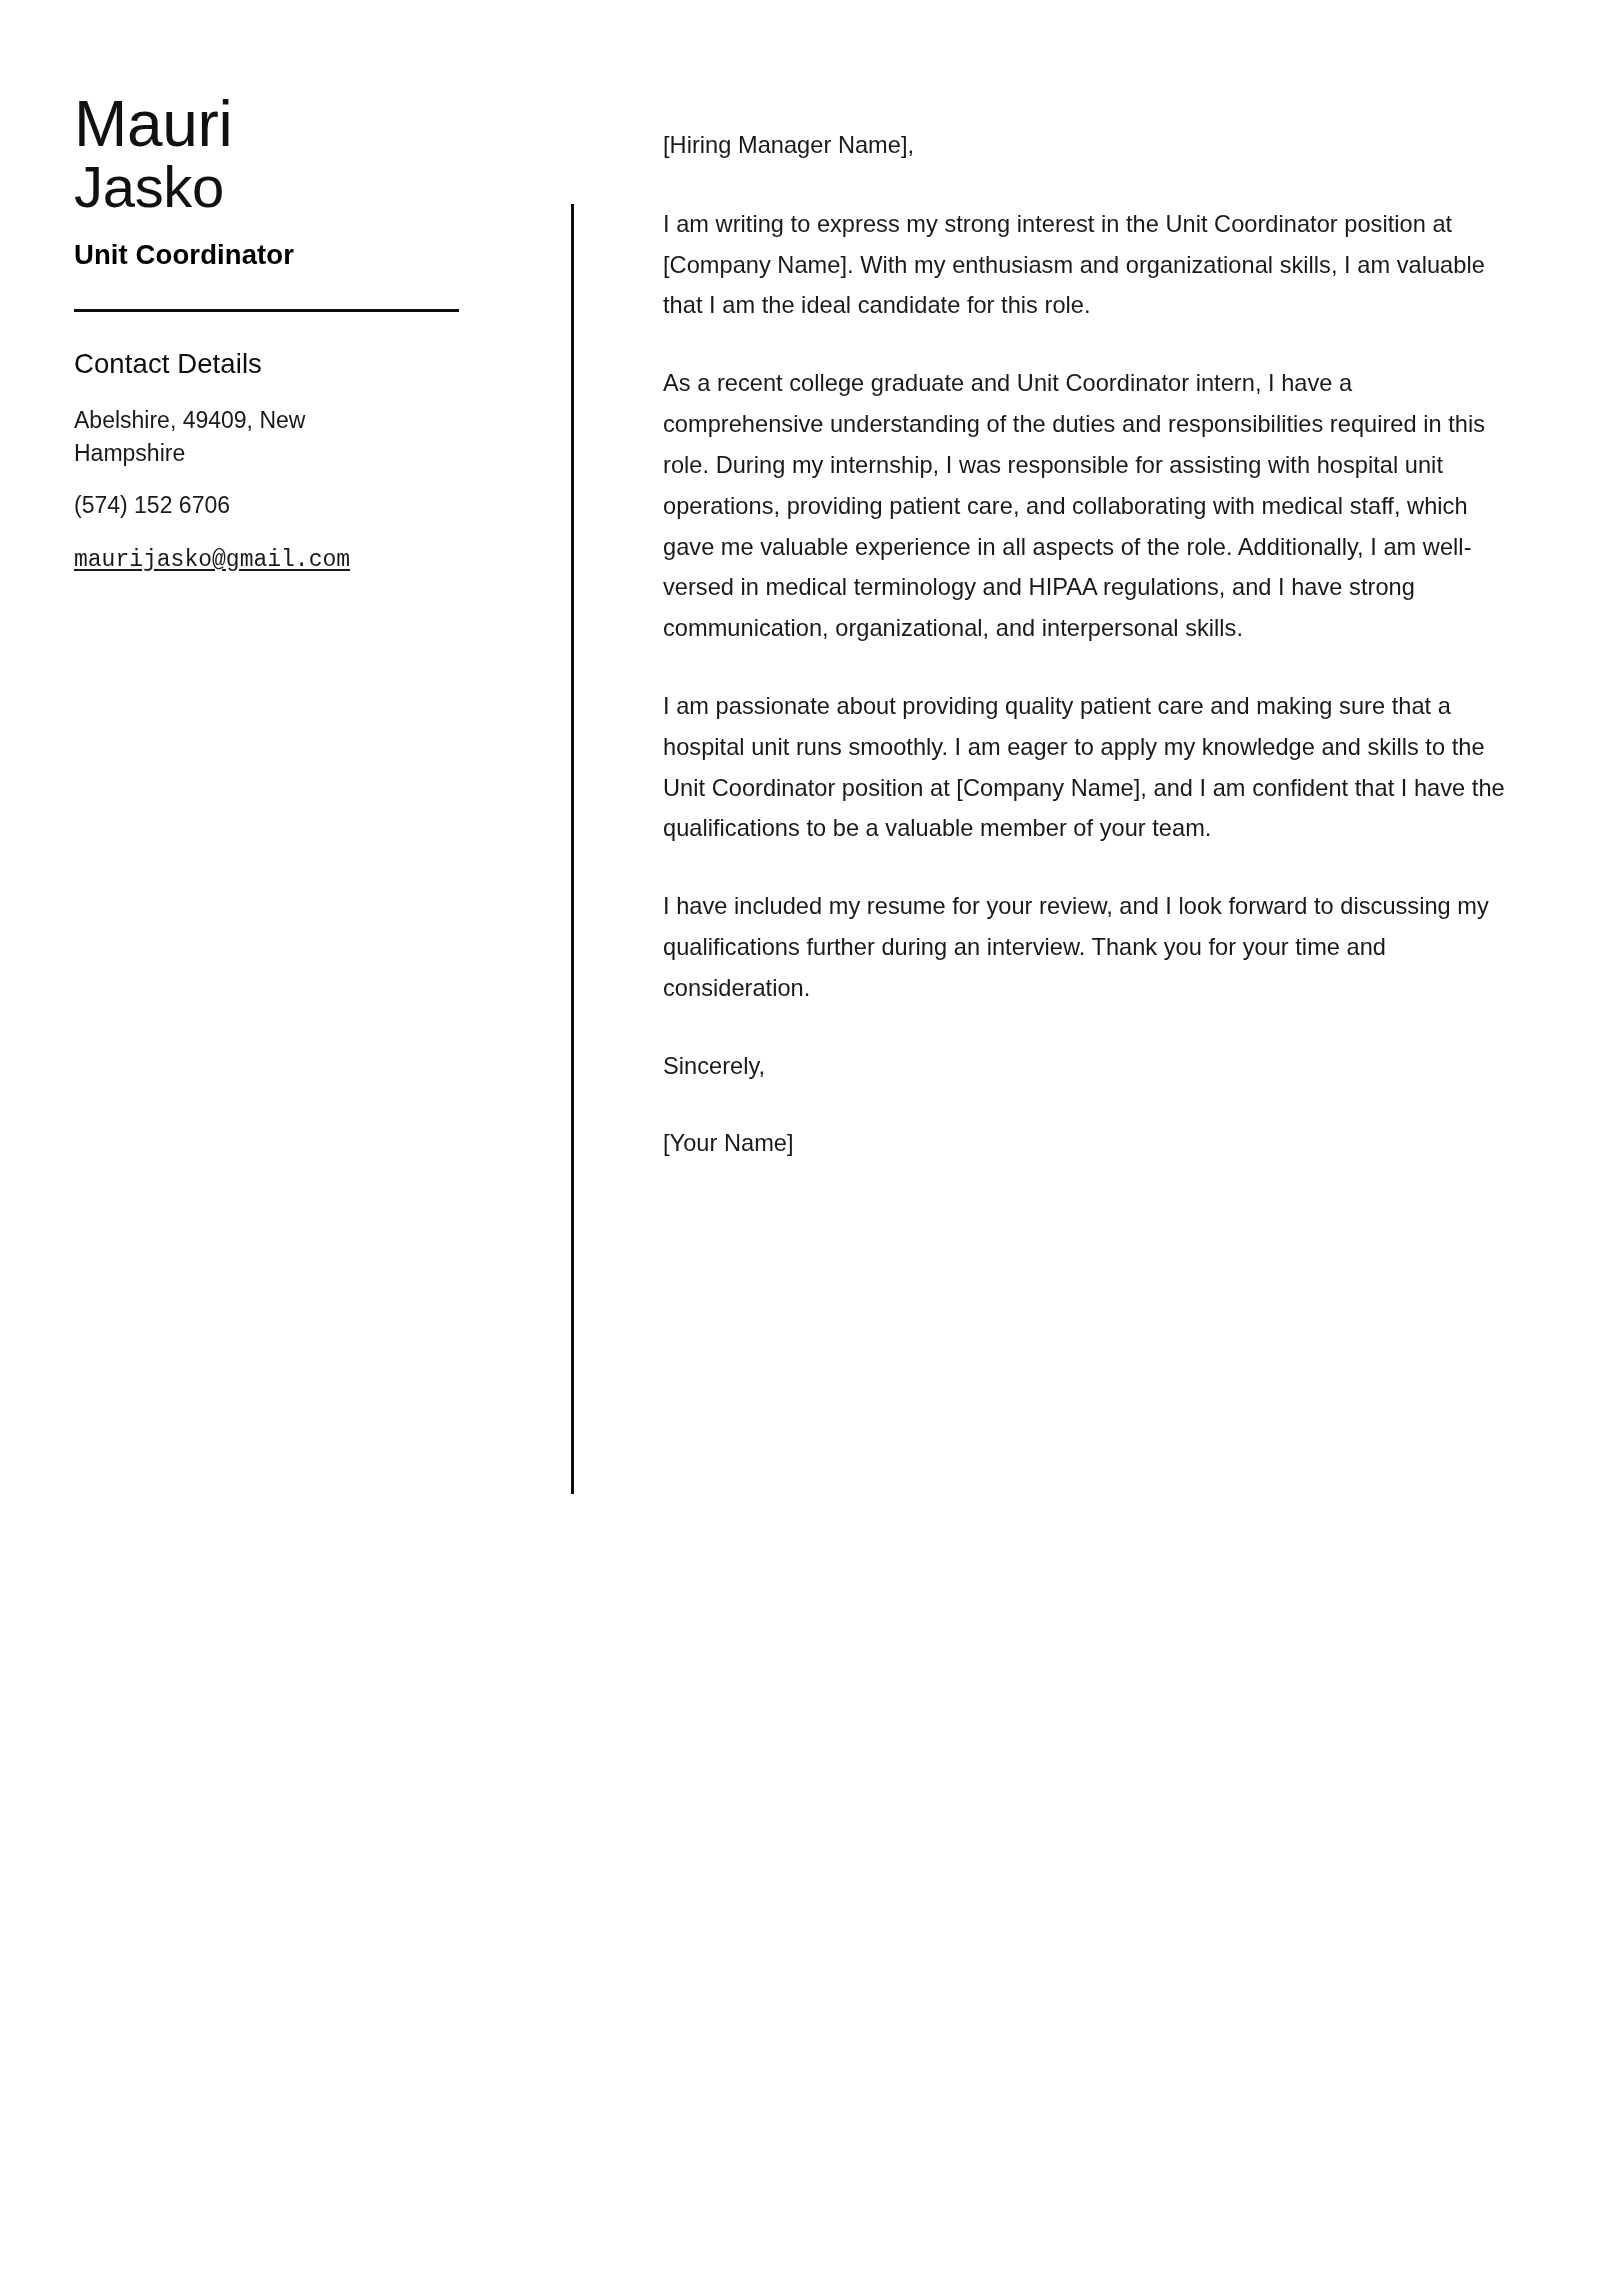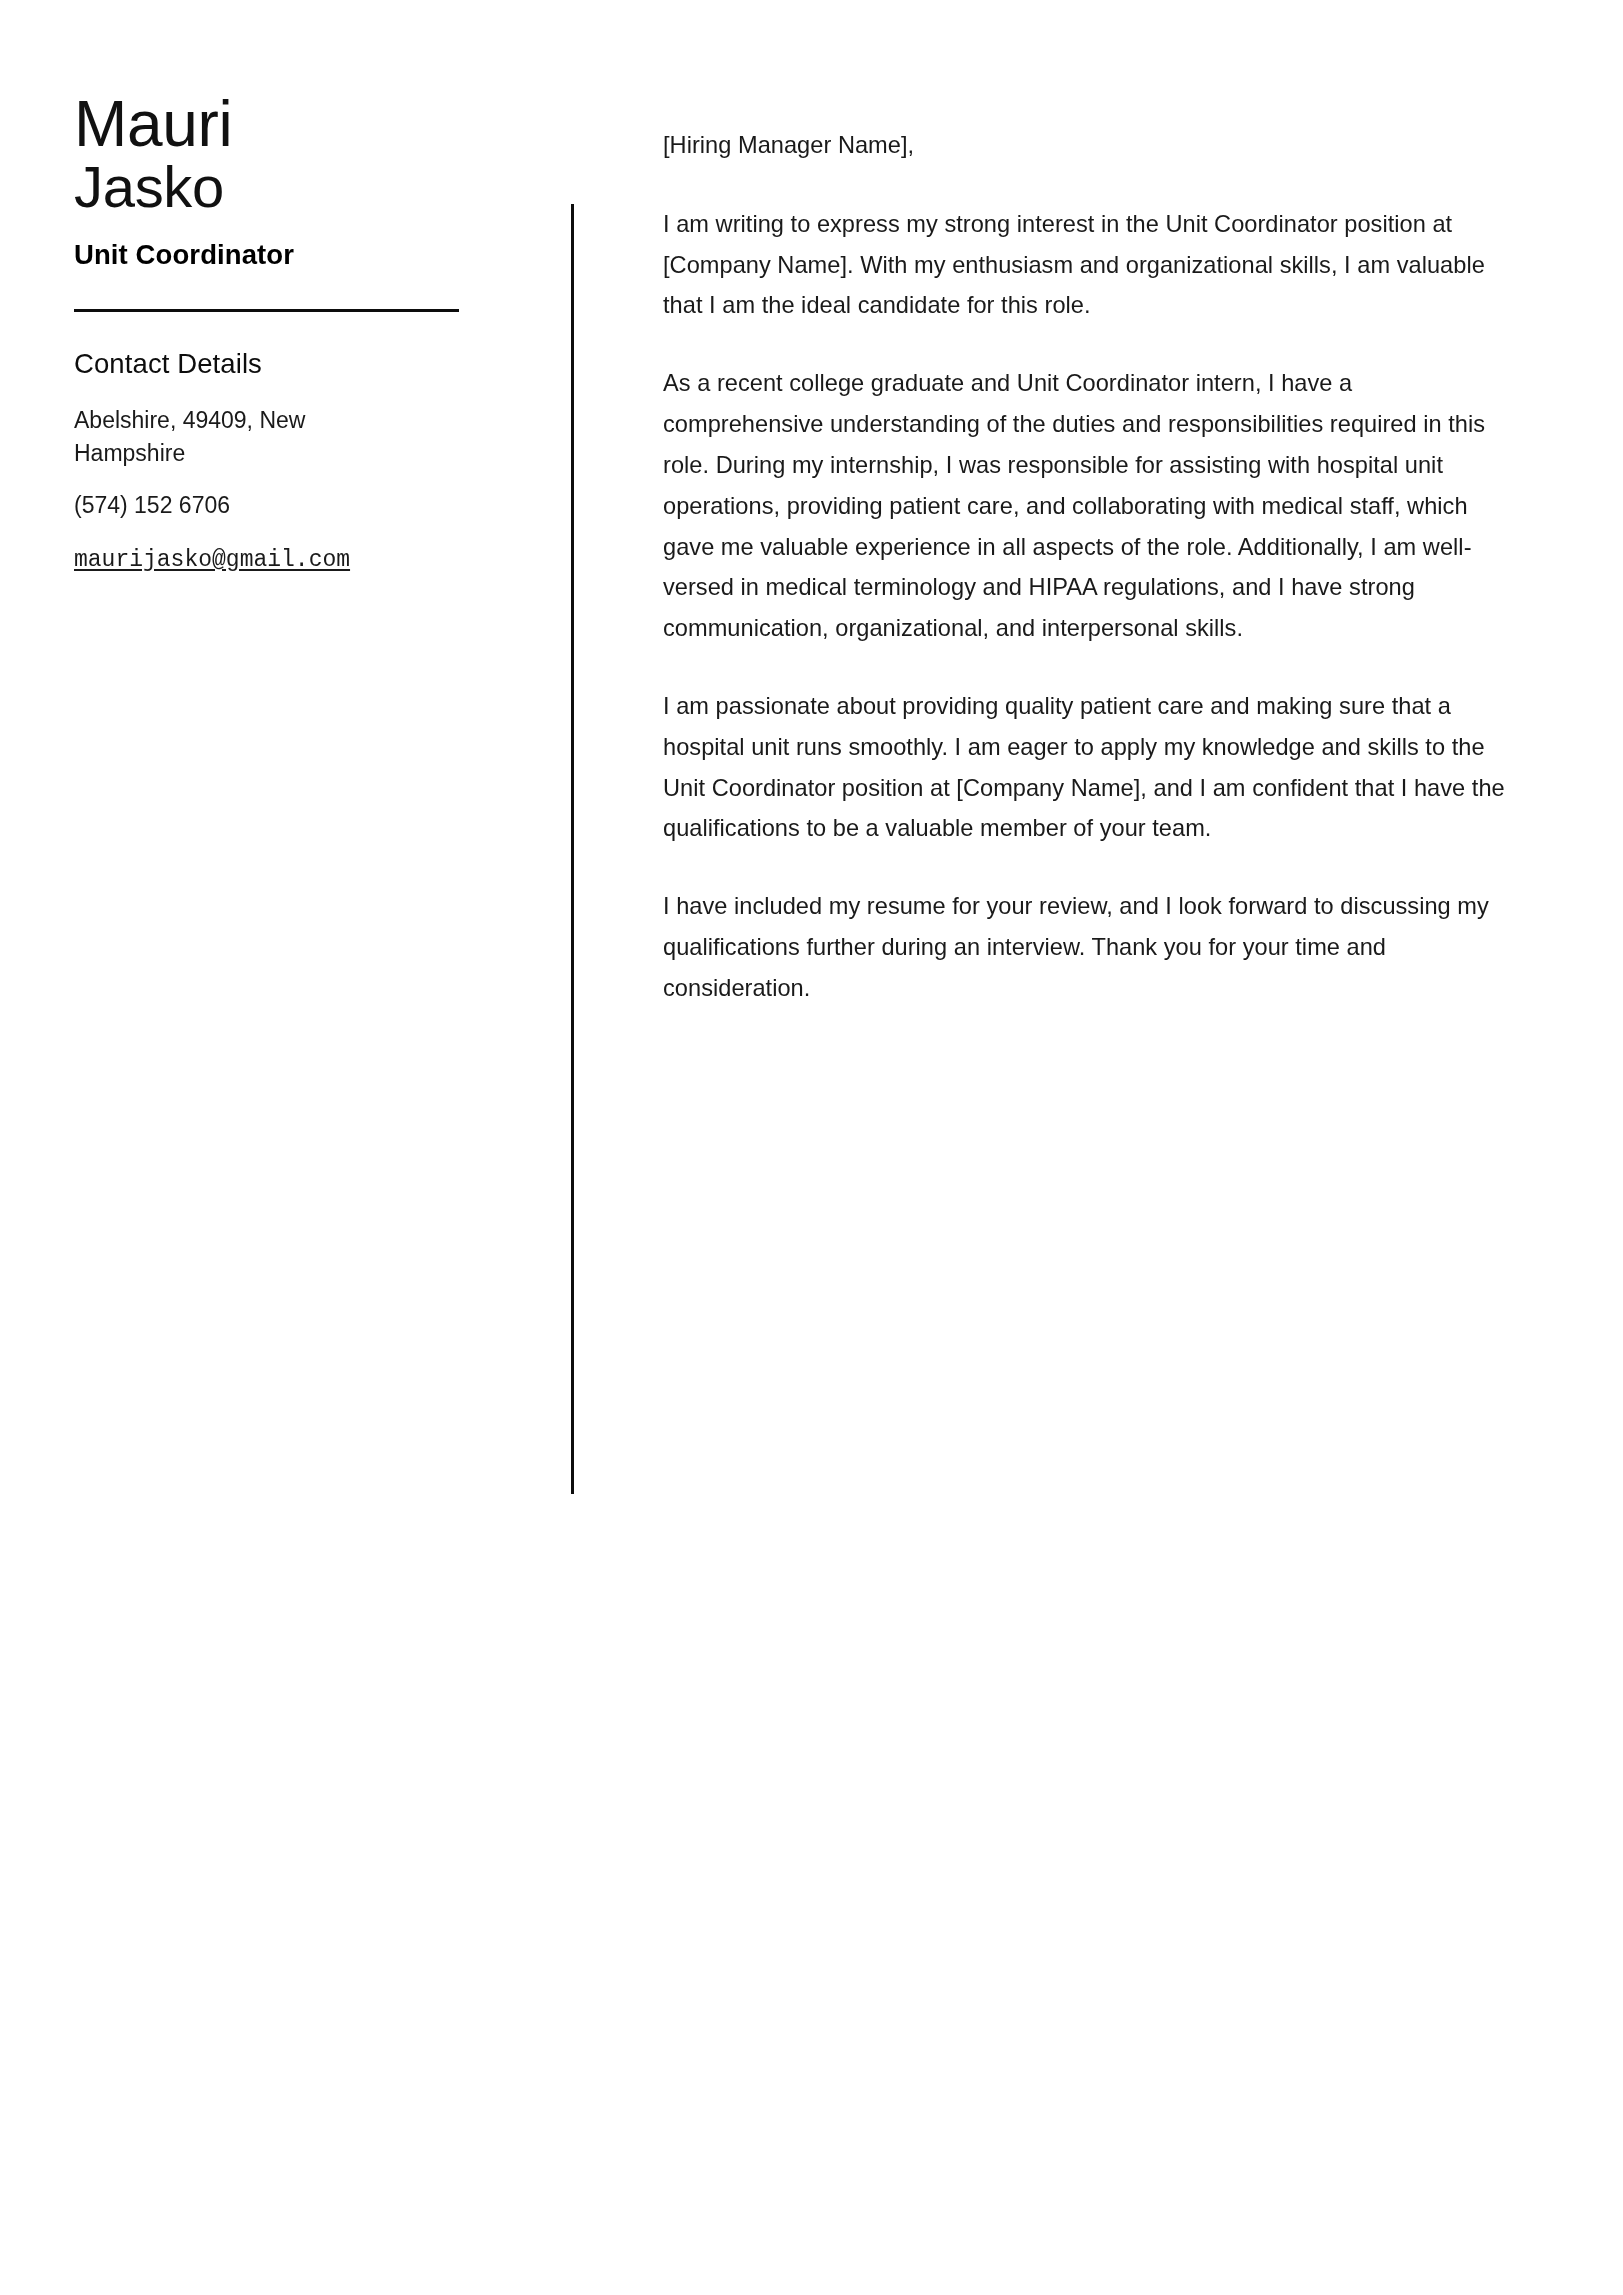--- a/index.html
+++ b/index.html
@@ -180,18 +180,20 @@
     <p class="salutation">[Hiring Manager Name],</p>
 
     <p>I am writing to express my strong interest in the Unit Coordinator position at [Company Name]. With my enthusiasm and organizational skills, I am valuable that I am the ideal candidate for this role.</p>
 
     <p>As a recent college graduate and Unit Coordinator intern, I have a comprehensive understanding of the duties and responsibilities required in this role. During my internship, I was responsible for assisting with hospital unit operations, providing patient care, and collaborating with medical staff, which gave me valuable experience in all aspects of the role. Additionally, I am well-versed in medical terminology and HIPAA regulations, and I have strong communication, organizational, and interpersonal skills.</p>
 
     <p>I am passionate about providing quality patient care and making sure that a hospital unit runs smoothly. I am eager to apply my knowledge and skills to the Unit Coordinator position at [Company Name], and I am confident that I have the qualifications to be a valuable member of your team.</p>
 
     <p class="closing-line">I have included my resume for your review, and I look forward to discussing my qualifications further during an interview. Thank you for your time and consideration.</p>
 
+    <p class="closing-line">Sincerely,</p>
 
+    <p class="signature-name">[Your Name]</p>
 
   </div>
 
 </div>
 
 
 </body></html>

